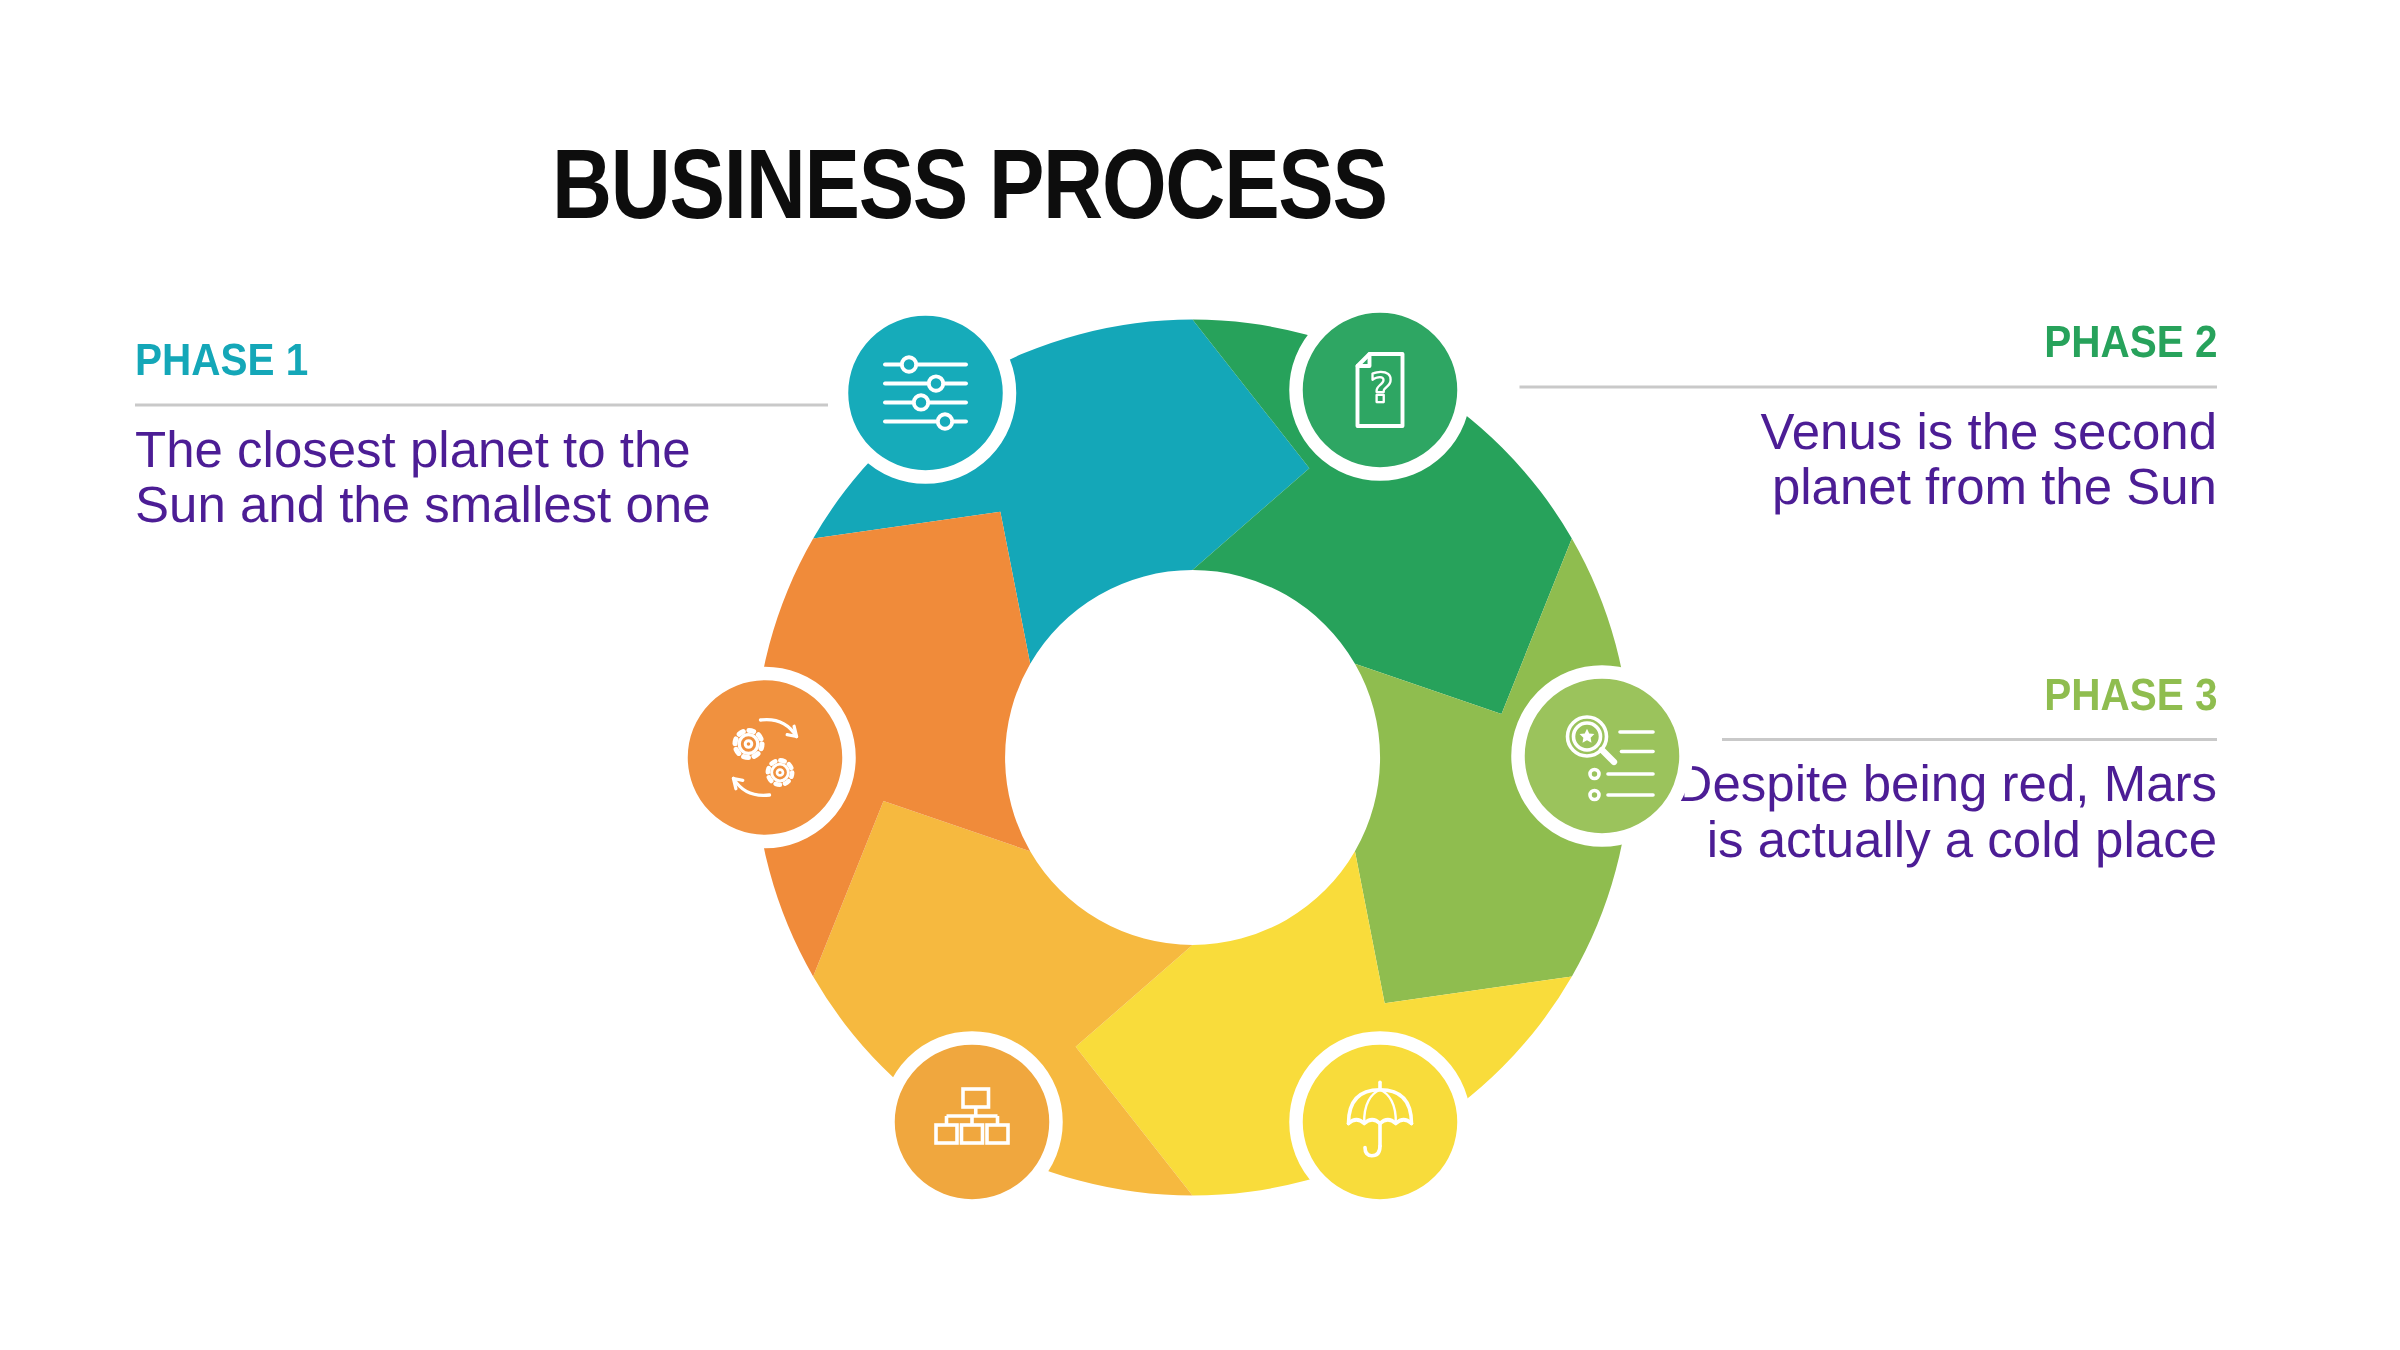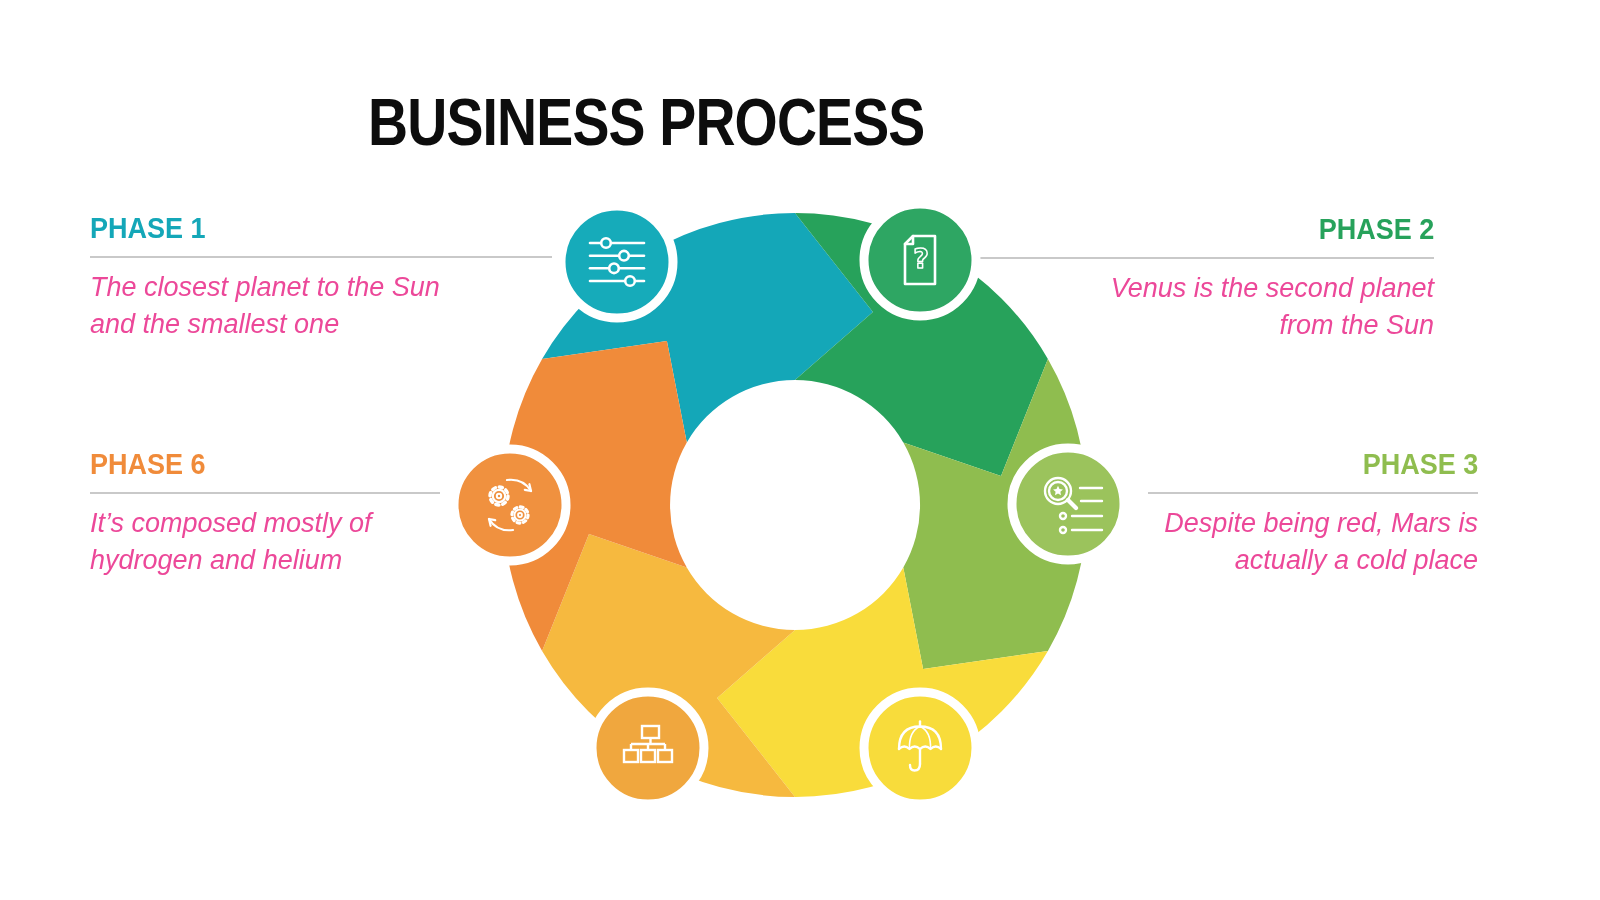--- a/index.html
+++ b/index.html
@@ -13,62 +13,57 @@
     letter-spacing:-1px;transform:scaleX(.84);transform-origin:center;white-space:nowrap;
   }
   .phase-block{position:absolute;}
   .phase-label{
     font-size:30px;font-weight:700;line-height:36px;letter-spacing:0;
     transform:scaleX(.9);transform-origin:left center;white-space:nowrap;
   }
   .phase-block.right .phase-label{transform-origin:right center;}
   .divider{height:0;border-top:2px solid #c9c9c9;margin-top:10px;}
   .phase-desc{
-    margin-top:11px;font-size:27px;line-height:37px;color:#ec4899;font-style:italic;
+    margin-top:11px;font-size:34px;line-height:37px;color:#4c1d95;
   }
   .phase-block.left{text-align:left;}
   .phase-block.right{text-align:right;}
   .phase-block.right .phase-desc{margin-left:auto;}
   svg{position:absolute;left:0;top:0;}
   svg text{font-family:"DejaVu Sans","Liberation Sans",sans-serif;}
 </style>
 </head>
 <body>
 
 <div id="stage">
 
   <div class="title-wrap">
     <h1 class="title">BUSINESS PROCESS</h1>
   </div>
 
-  <div class="phase-block left" style="left:90px;top:210px;width:465px;">
+  <div class="phase-block left" style="left:90px;top:223px;width:465px;">
     <div class="phase-label" style="color: rgb(20, 167, 184);">PHASE 1</div>
     <div class="divider" style="width:462px;"></div>
     <div class="phase-desc" style="width:400px;">The closest planet to the Sun and the smallest one</div>
   </div>
 
-  <div class="phase-block right" style="left:969px;top:211px;width:465px;">
+  <div class="phase-block right" style="left:1013px;top:211px;width:465px;">
     <div class="phase-label" style="display: inline-block; color: rgb(39, 162, 91);">PHASE 2</div>
     <div class="divider" style="width:465px;"></div>
     <div class="phase-desc" style="width:370px;">Venus is the second planet from the Sun</div>
   </div>
 
   <div class="phase-block right" style="left:1148px;top:446px;width:330px;">
     <div class="phase-label" style="display: inline-block; color: rgb(143, 189, 79);">PHASE 3</div>
     <div class="divider" style="width:330px;"></div>
     <div class="phase-desc" style="width:370px;margin-left:-40px;">Despite being red, Mars is actually a cold place</div>
   </div>
 
 
 
-  <div class="phase-block left" style="left:90px;top:446px;width:350px;">
-    <div class="phase-label" style="color: rgb(240, 139, 58);">PHASE 6</div>
-    <div class="divider" style="width:350px;"></div>
-    <div class="phase-desc" style="width:340px;">It’s composed mostly of hydrogen and helium</div>
-  </div>
 
   <svg width="1600" height="900" viewBox="0 0 1600 900" aria-hidden="true">
 
     <path d="M542.1 359 A292 292 0 0 1 795 213 L872.9 312.1 L795 380 A125 125 0 0 0 686.8 442.5 L666.9 341.1 Z" fill="#14a7b8"></path>
     <path d="M795 213 A292 292 0 0 1 1047.9 359 L1001 476 L903.3 442.5 A125 125 0 0 0 795 380 L872.9 312.1 Z" fill="#27a25b"></path>
     <path d="M1047.9 359 A292 292 0 0 1 1047.9 651 L923.1 668.9 L903.3 567.5 A125 125 0 0 0 903.3 442.5 L1001 476 Z" fill="#8fbd4f"></path>
     <path d="M1047.9 651 A292 292 0 0 1 795 797 L717.1 697.9 L795 630 A125 125 0 0 0 903.3 567.5 L923.1 668.9 Z" fill="#f9dc3b"></path>
     <path d="M795 797 A292 292 0 0 1 542.1 651 L589 534 L686.8 567.5 A125 125 0 0 0 795 630 L717.1 697.9 Z" fill="#f6b93f"></path>
     <path d="M542.1 651 A292 292 0 0 1 542.1 359 L666.9 341.1 L686.8 442.5 A125 125 0 0 0 686.8 567.5 L589 534 Z" fill="#f08b3a"></path>
 

